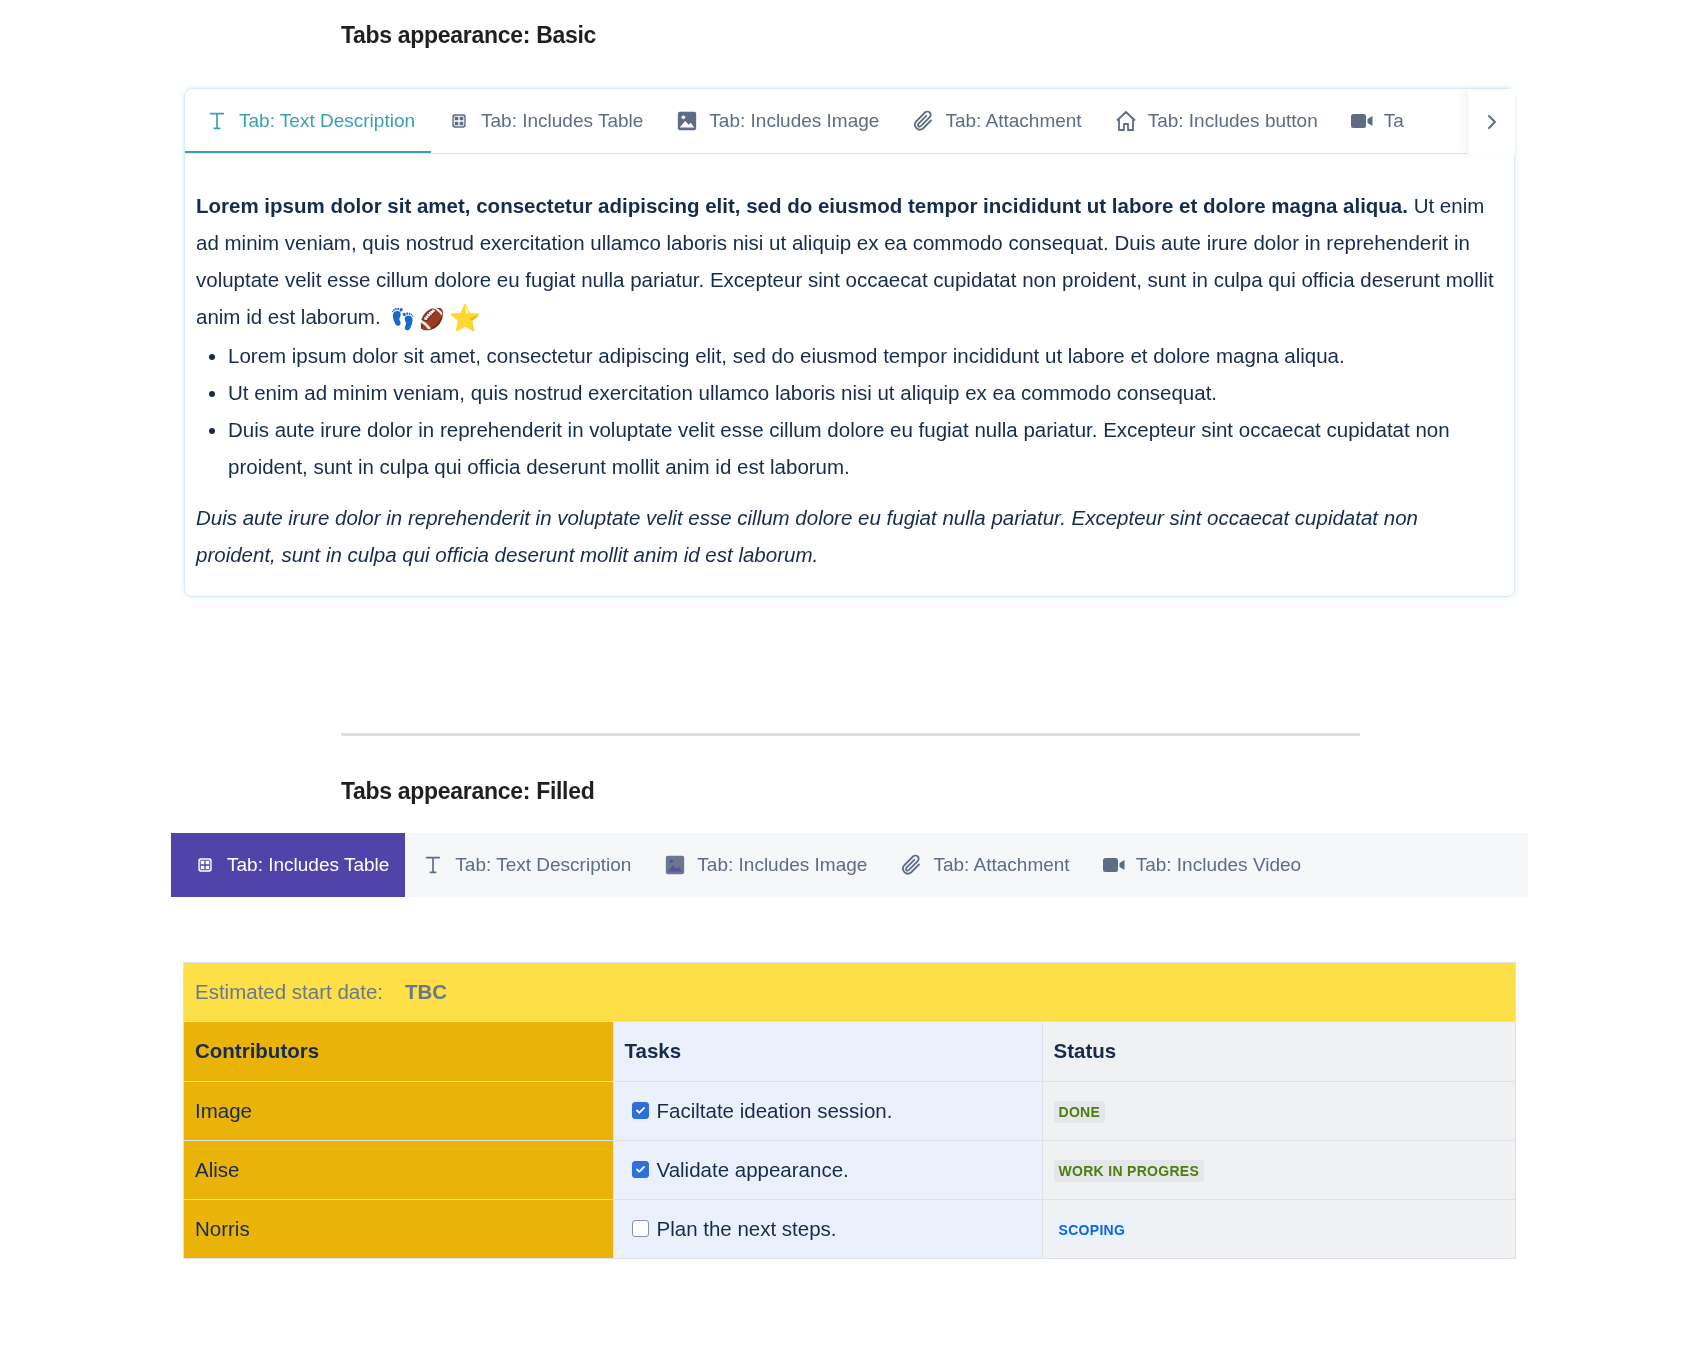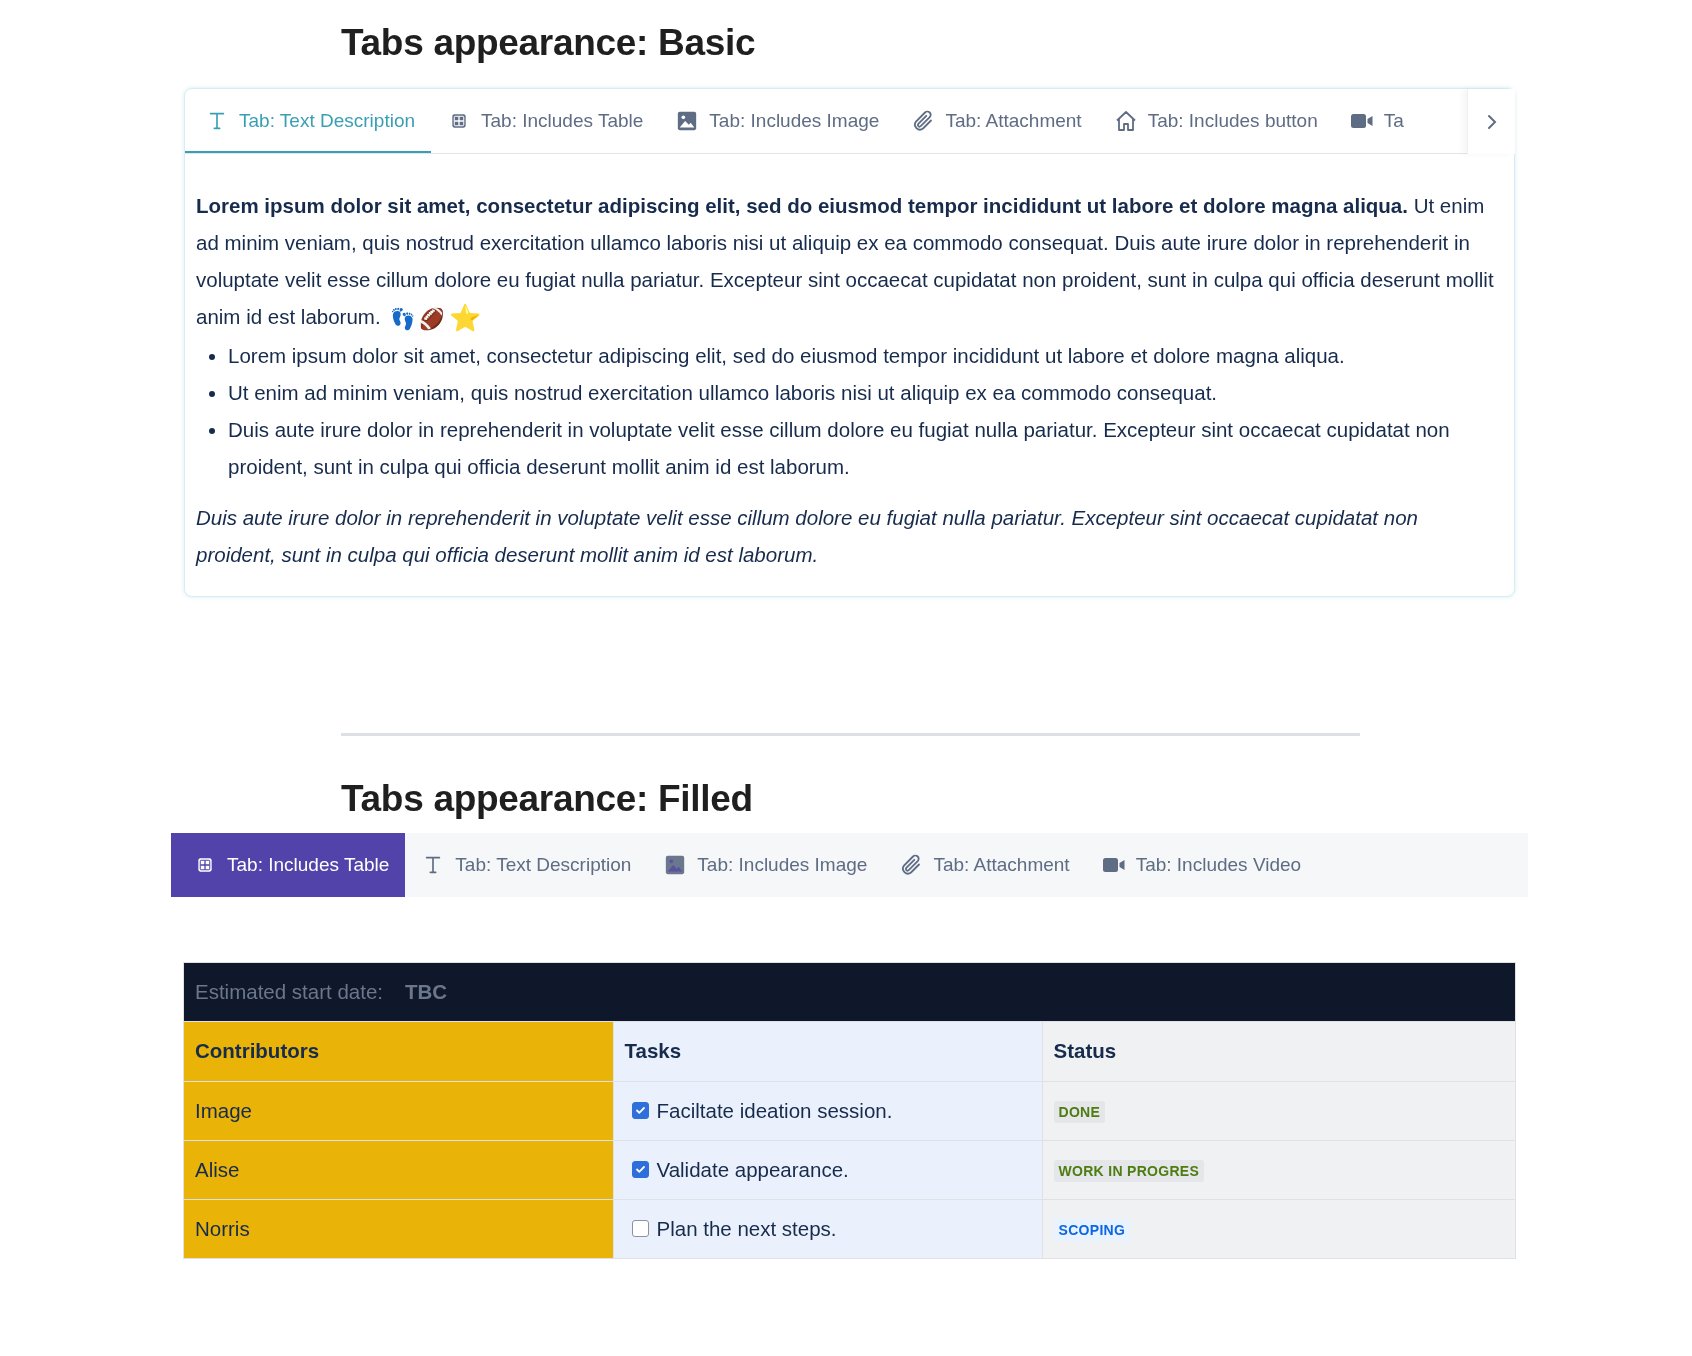--- a/index.html
+++ b/index.html
@@ -1,21 +1,21 @@
 <!DOCTYPE html>
 <html><head>
 <meta charset="utf-8">
 <style>
   * { box-sizing: border-box; margin: 0; padding: 0; }
   html, body { width: 1692px; height: 1356px; background: #ffffff; overflow: hidden; }
   body { font-family: "Liberation Sans", "DejaVu Sans", sans-serif; color: #172b4d; position: relative; }
 
   .section-title {
     position: absolute; left: 341px;
-    font-size: 37px; font-weight: 700; color: #1f1f1f; letter-spacing: -0.3px;
+    font-size: 23px; font-weight: 700; color: #1f1f1f; letter-spacing: -0.3px;
   }
   #title-basic { top: 22px; }
   #title-filled { top: 778px; }
 
   
   .basic-card {
     position: absolute; left: 184px; top: 88px; width: 1331px; height: 509px;
     border: 1px solid #d6eef3; border-radius: 8px; background: #fff;
     box-shadow: 0 0 4px rgba(100,180,200,0.25);
   }
@@ -66,21 +66,21 @@
   .filled-tab .ico { width: 24px; height: 24px; margin-right: 10px; display: inline-flex; align-items: center; justify-content: center; }
   .filled-tab.active { background: #5243aa; color: #ffffff; }
 
   
   .table-wrap {
     position: absolute; left: 183px; top: 962px; width: 1333px;
     border: 1px solid #dfe1e6;
   }
   .est-row {
     height: 59px; display: flex; align-items: center; padding-left: 11px;
-    font-size: 20.5px; color: #6b778c; background: #0f172a; border-bottom: 1px solid #dfe1e6;
+    font-size: 20.5px; color: #6b778c; background: #fde047; border-bottom: 1px solid #dfe1e6;
   }
   .est-row b { color: #6b778c; font-weight: 700; margin-left: 22px; }
   table { width: 100%; border-collapse: collapse; table-layout: fixed; }
   td, th {
     height: 59px; text-align: left; vertical-align: middle;
     padding: 0 11px; font-size: 20.5px; border-right: 1px solid #dfe1e6; border-bottom: 1px solid #dfe1e6;
   }
   tr:last-child td { border-bottom: none; }
   td:last-child, th:last-child { border-right: none; }
   th { font-weight: 700; color: #172b4d; }

